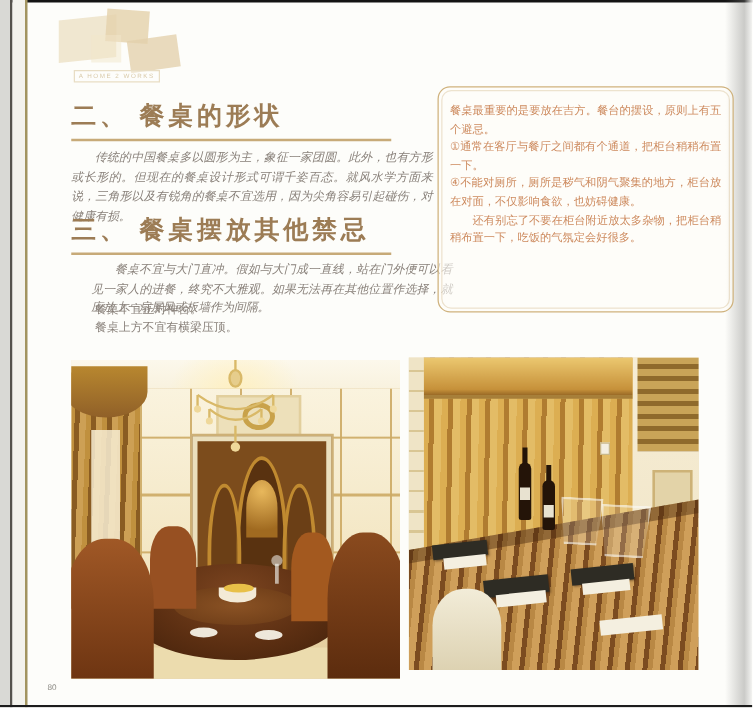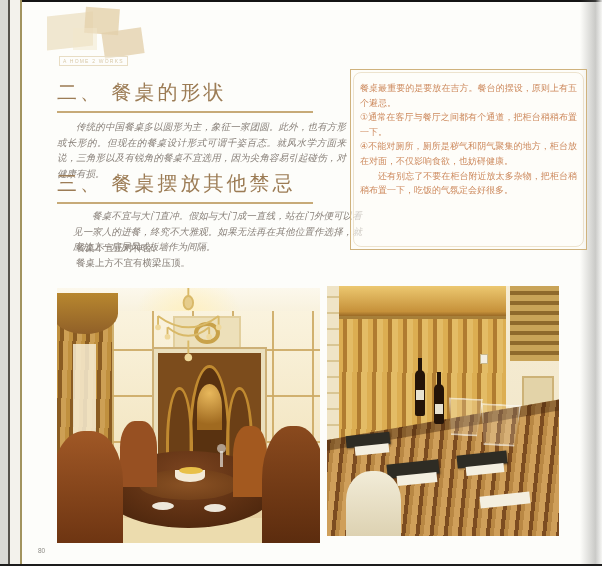--- a/index.html
+++ b/index.html
@@ -21,36 +21,36 @@
   .logo { position:absolute; left:45px; top:8px; width:115px; height:58px; opacity:.55; }
   .logo .blk { position:absolute; background:#dcc28c; }
   .logo .b1 { left:2px; top:6px; width:46px; height:34px; transform:skewY(-6deg); opacity:.7; }
   .logo .b2 { left:40px; top:0; width:34px; height:26px; transform:rotate(4deg); opacity:.85; background:#d2b070; }
   .logo .b3 { left:58px; top:22px; width:40px; height:26px; transform:rotate(-8deg); opacity:.8; background:#cfae6e; }
   .logo .b4 { left:28px; top:20px; width:24px; height:22px; opacity:.5; background:#e7d4a4; }
   .logo-caption { position:absolute; left:14px; top:48px; font-size:5px; letter-spacing:1.2px;
       color:#b99c62; border:1px solid #d8c498; padding:1px 3px; background:rgba(255,255,255,.4); }
 
   
-  .heading { position:absolute; left:57px; width:256px; font-size:20px; font-weight:normal;
+  .heading { position:absolute; left:57px; width:256px; font-size:20px; font-weight:bold;
       color:#9c7c55; letter-spacing:3px; padding-bottom:5px; border-bottom:2px solid #c7aa78; }
   .h-one { top:79px; }
   .h-two { top:170px; }
   .body-text { position:absolute; left:57px; width:289px; font-size:9.5px; line-height:15.5px;
       color:#89817a; text-align:justify; text-indent:2em;font-style:italic; }
   .p1 { top:119px; }
   .p2 { top:208px;margin-left:16px; }
   .p-line { position:absolute; left:57px; width:289px; font-size:9.5px; line-height:15.5px;
       color:#89817a; text-indent:2em; }
   .p3 { top:240px; }
   .p4 { top:255px; }
 
   
   .callout { position:absolute; left:350px; top:69px; width:237px; height:181px;
-      border:1px solid #cfb27d; border-radius:0; padding:11px 9px 8px 9px;
+      border:1px solid #cfb27d; border-radius:10px; padding:11px 9px 8px 9px;
       background:rgba(255,253,248,.6); }
   .callout:before { content:""; position:absolute; left:2px; top:2px; right:2px; bottom:2px;
       border:1px solid rgba(207,178,125,.35); border-radius:8px; pointer-events:none; }
   .callout p { font-size:9px; line-height:14.6px; color:#cd8a5e; text-align:justify; }
   .callout p.closing { text-indent:2em; }
 
   
   .photo { position:absolute; overflow:hidden; }
   .photo-left { left:57px; top:288px; width:263px; height:255px;
       background:linear-gradient(180deg,#f9f2de 0%, #f3e6c4 40%, #e9d5a8 75%, #e3cc9c 100%); }

